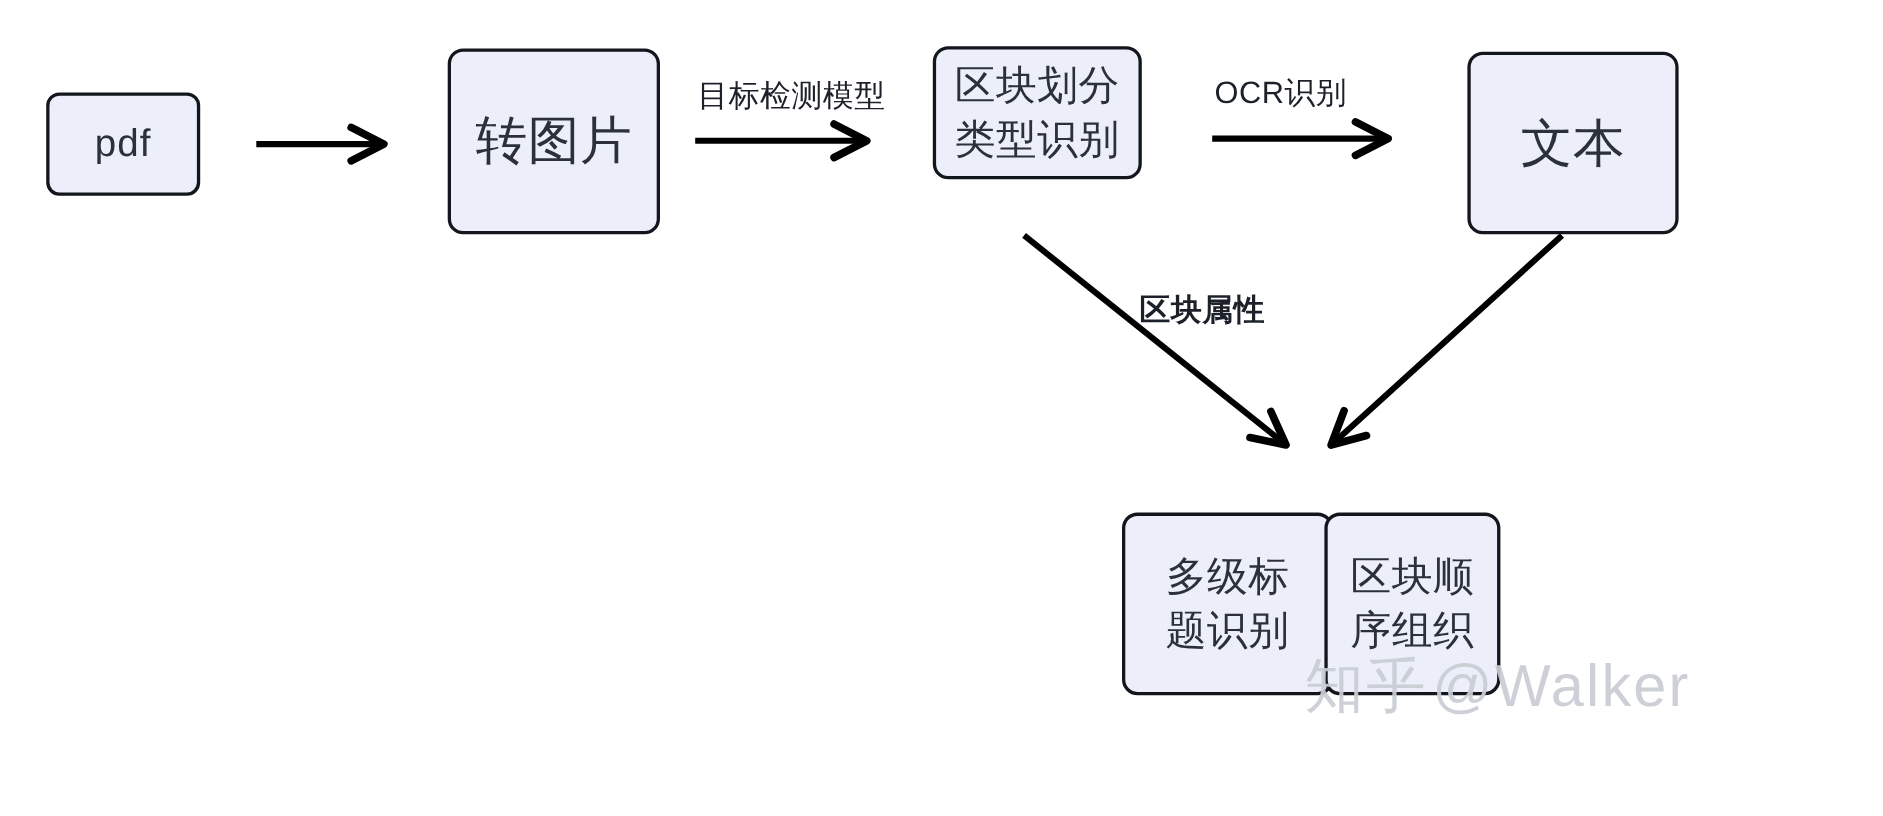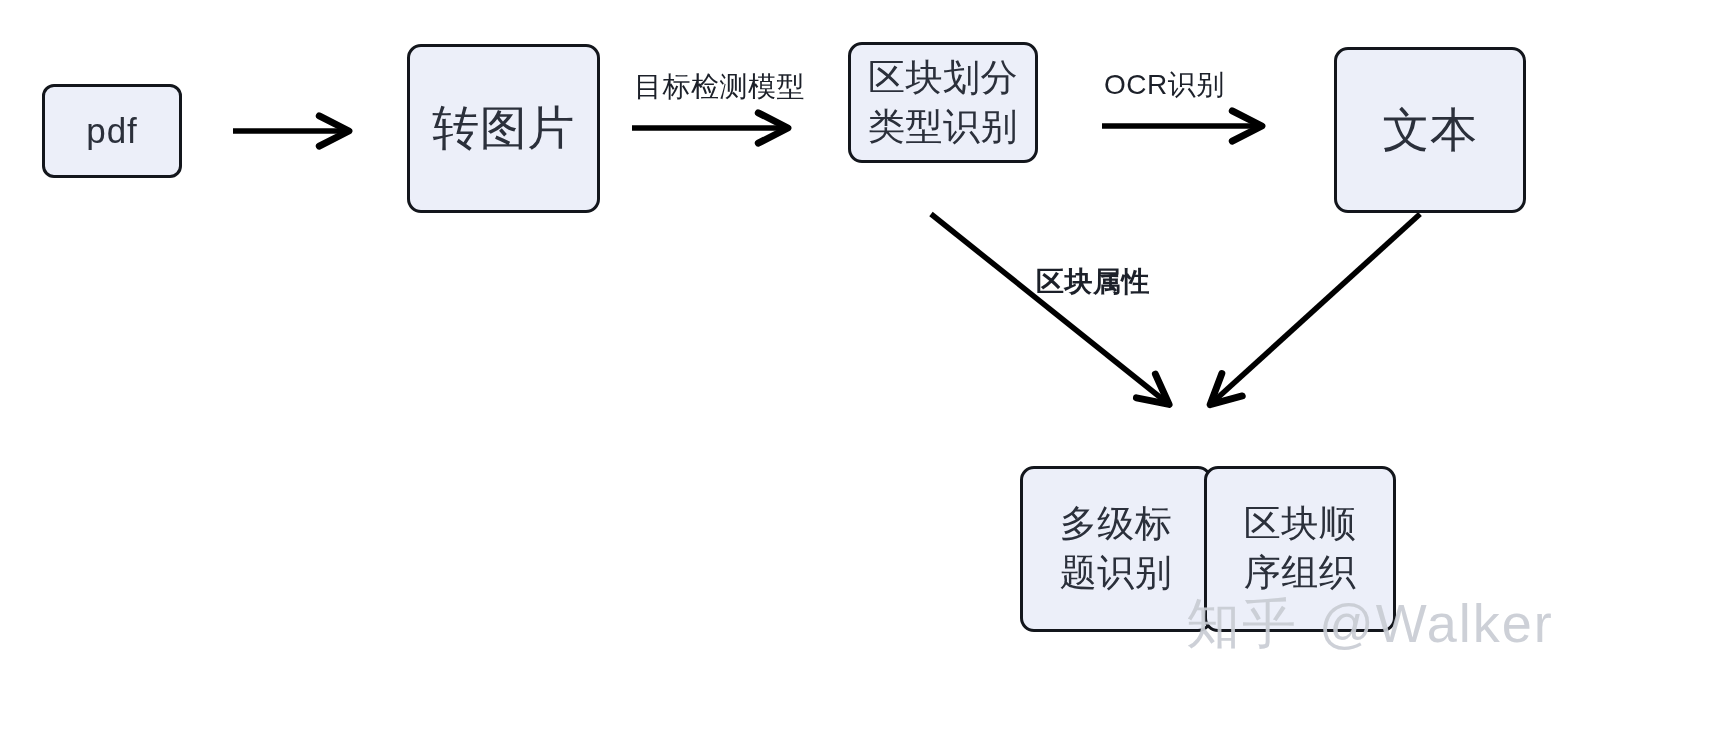--- a/index.html
+++ b/index.html
@@ -77,21 +77,21 @@
     left: 993px;
     top: 466px;
     width: 192px;
     height: 166px;
     font-size: 37px;
     margin-left: 27px;
   }
   .node-order {
     left: 1204px;
     top: 466px;
-    width: 192px;
+    width: 160px;
     height: 166px;
     font-size: 37px;
   }
   .edge-label {
     position: absolute;
     color: #1c2029;
     font-size: 28px;
     letter-spacing: 0.5px;
     white-space: nowrap;
     z-index: 3;
@@ -104,21 +104,21 @@
     left: 1186px;
     top: 588px;
     font-size: 54px;
     color: #c9cdd4;
     letter-spacing: 2px;
     z-index: 4;
     white-space: nowrap;
     pointer-events: none;
     opacity: 0.92;
   }
-  .watermark .wm-logo { margin-right: 21px; }
+  .watermark .wm-logo { margin-right: 4px; }
 </style>
 </head>
 <body>
 
 <div id="canvas">
 
   <svg id="edge-layer" viewBox="0 0 1712 742" xmlns="http://www.w3.org/2000/svg">
     <defs>
       <marker id="arrow" viewBox="0 0 12 12" refX="9.2" refY="6" markerWidth="7.2" markerHeight="7.2" orient="auto-start-reverse">
         <path d="M 1.4 1.4 L 10.4 6 L 1.4 10.6" fill="none" stroke="#000000" stroke-width="2.1" stroke-linecap="round" stroke-linejoin="round"></path>

